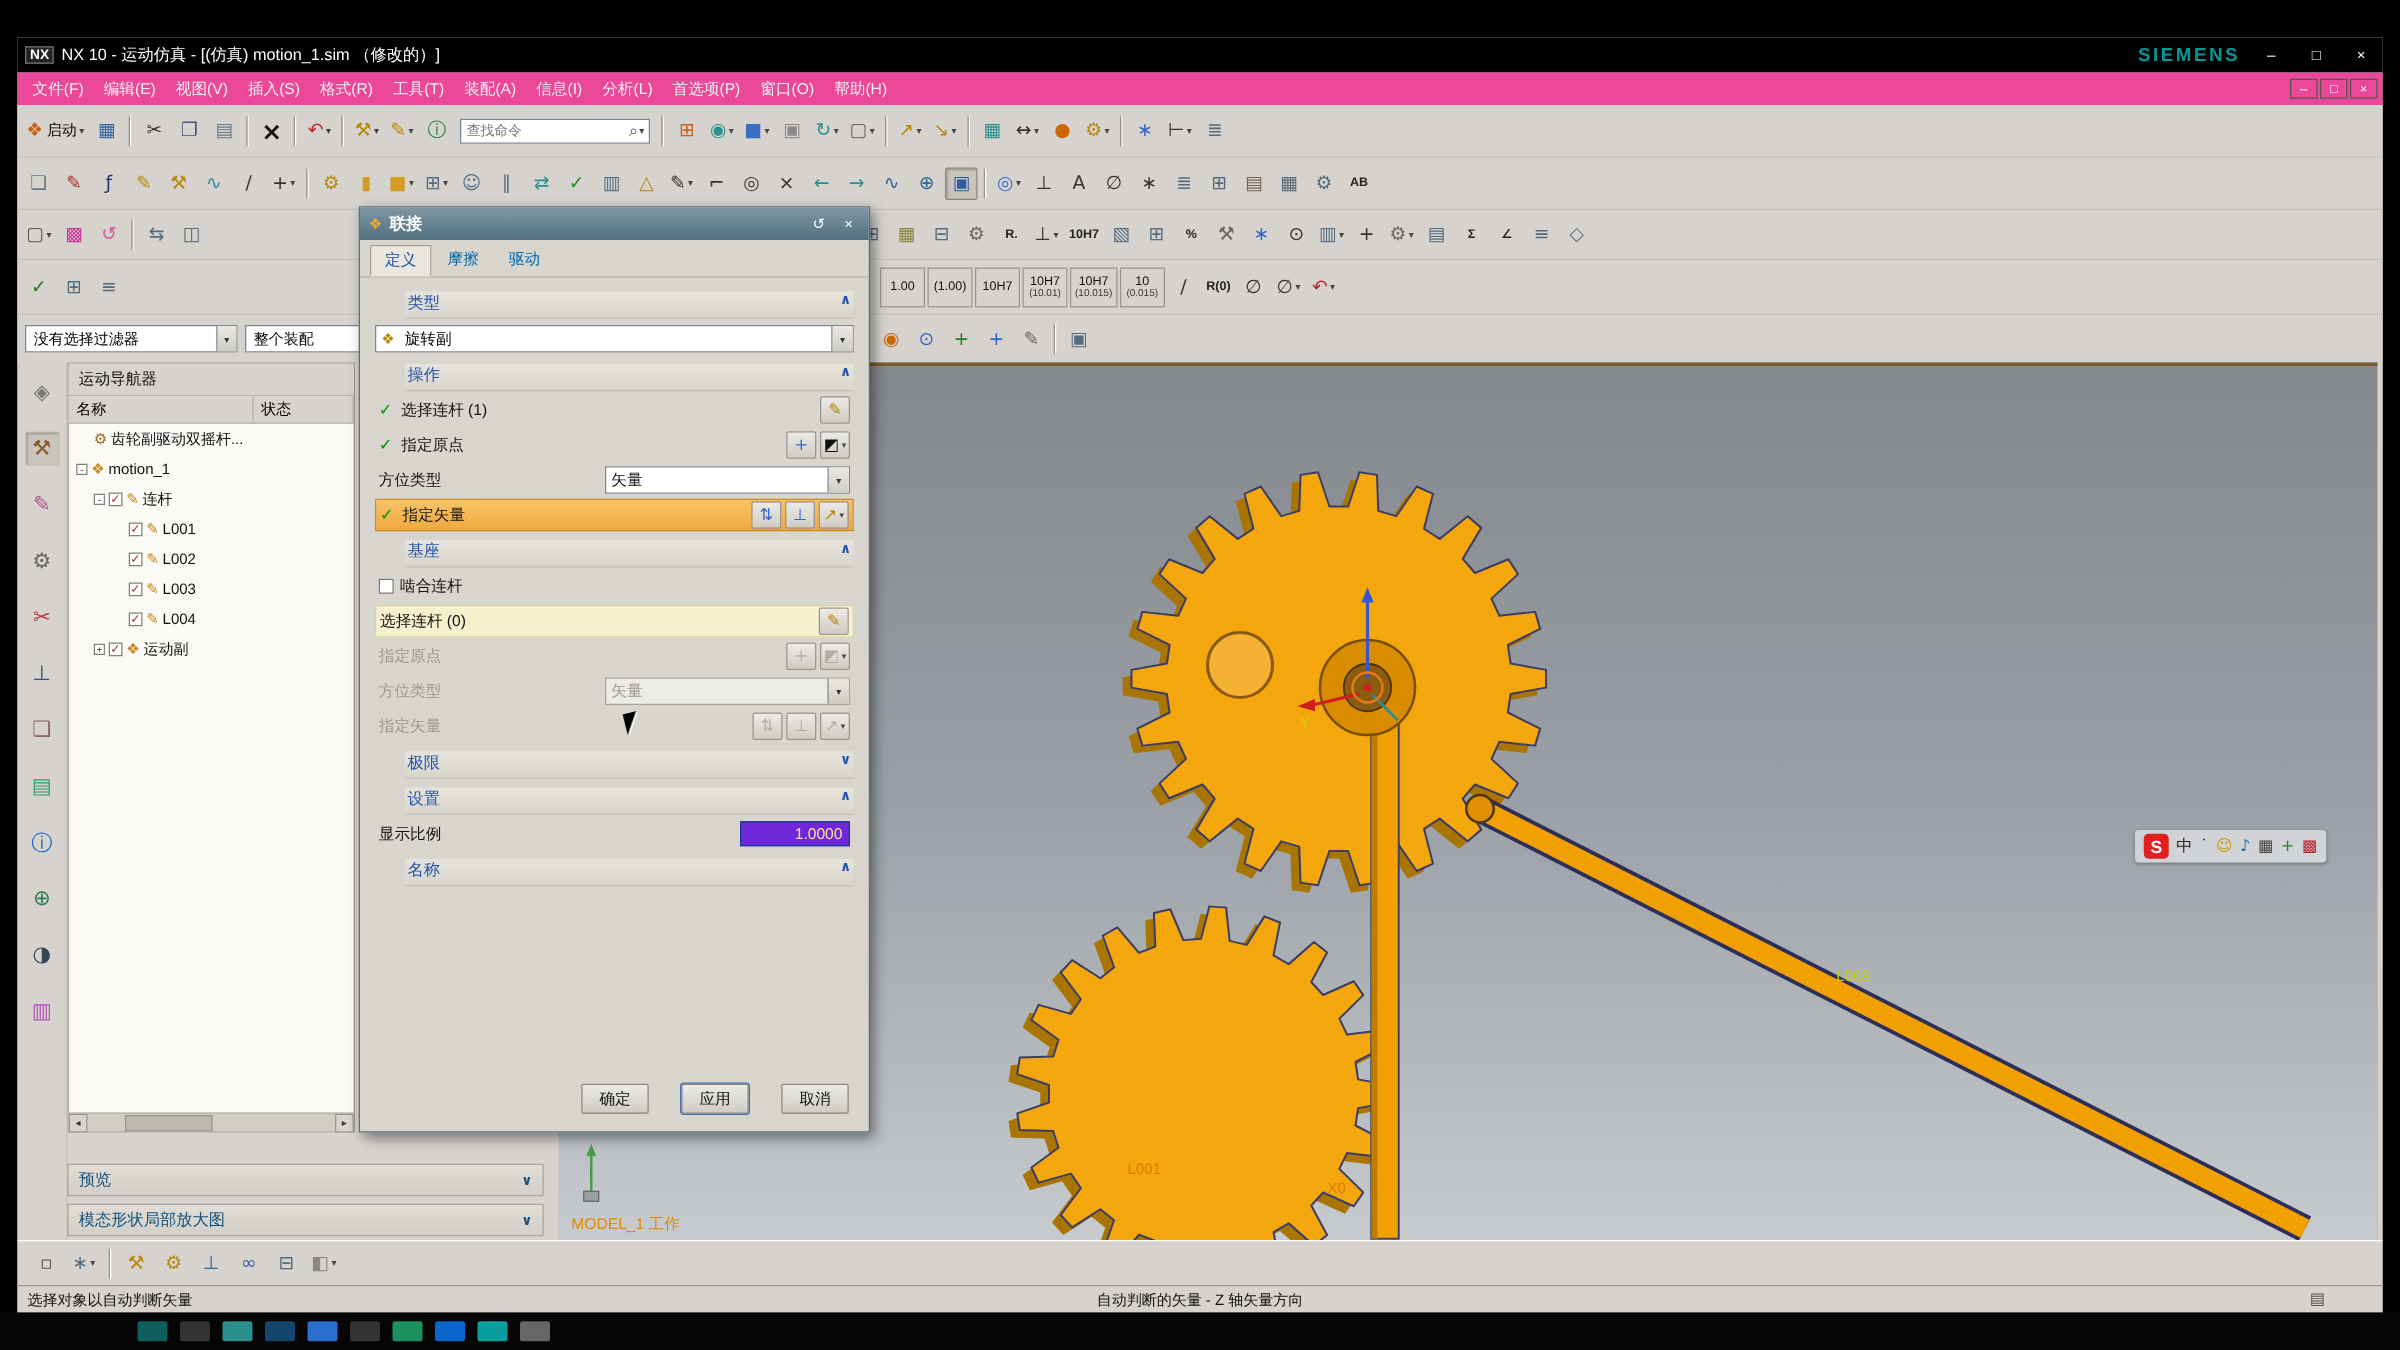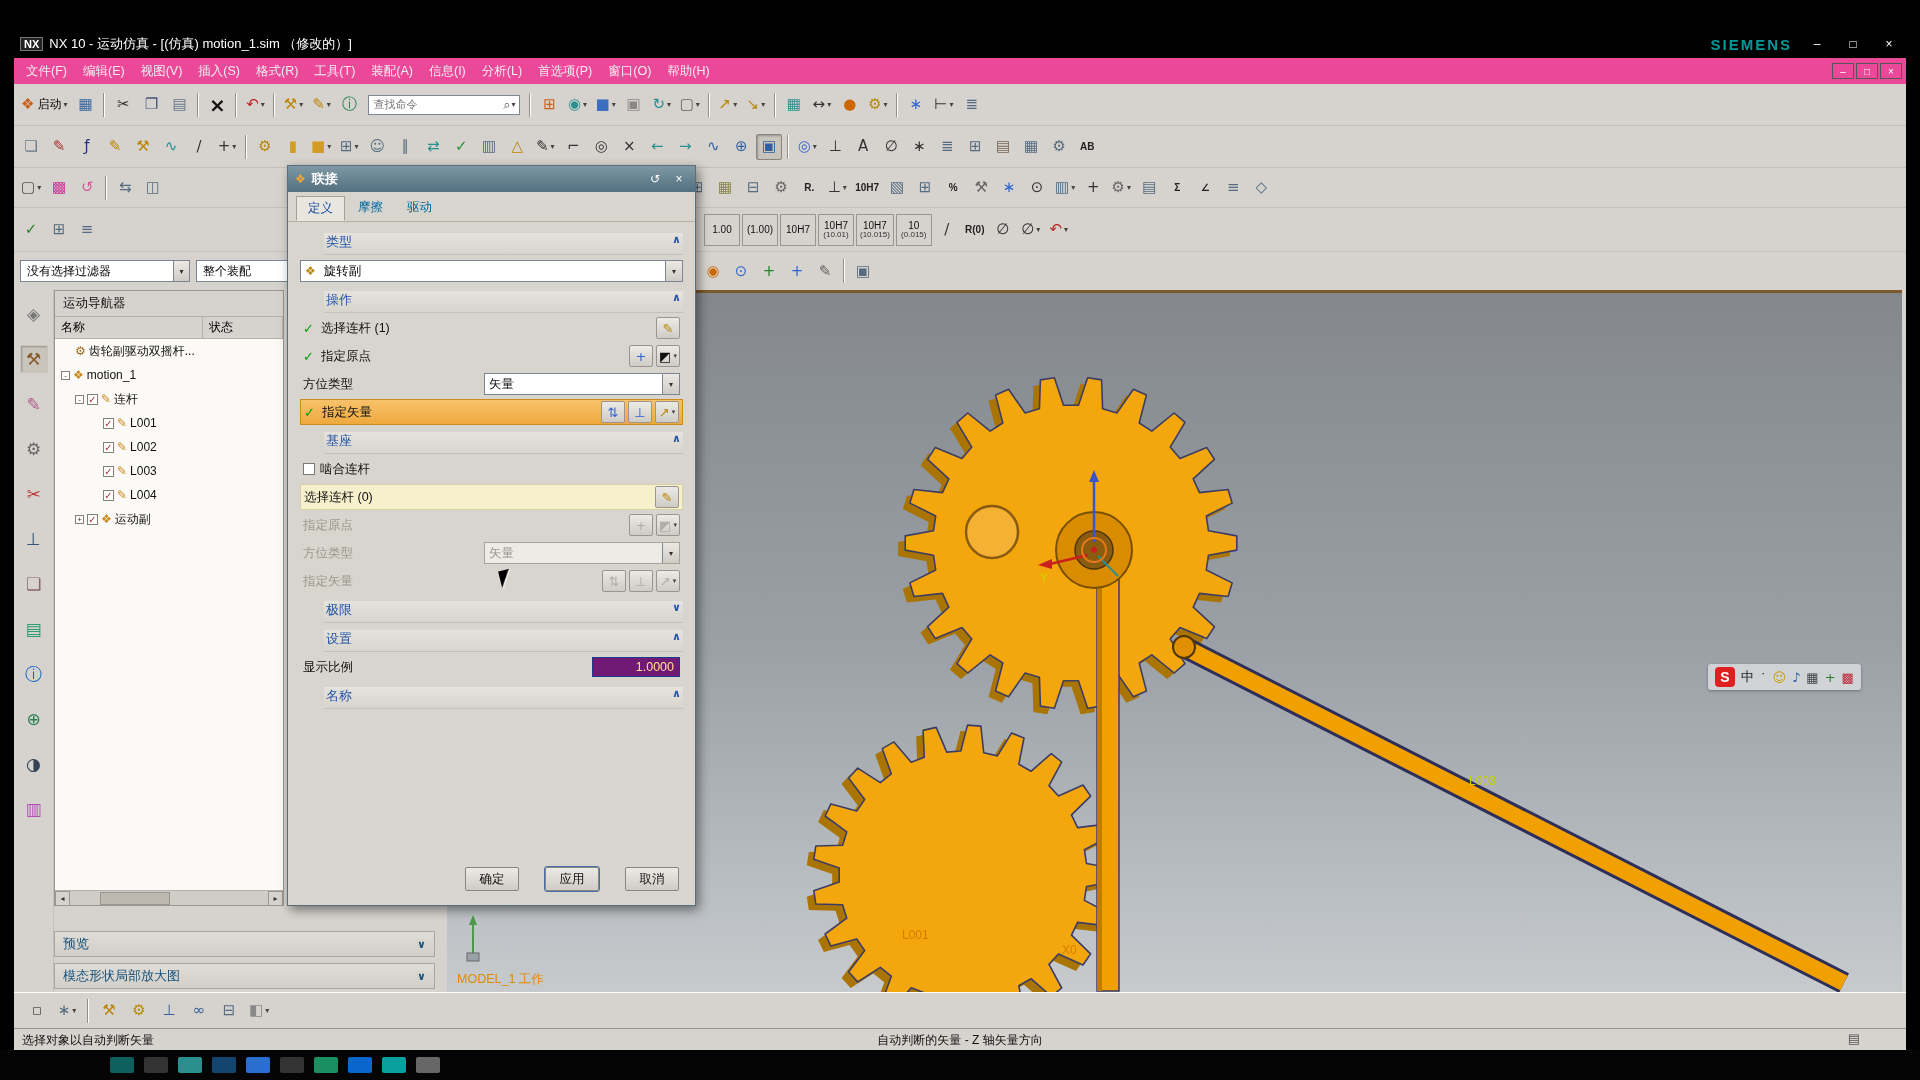--- a/index.html
+++ b/index.html
@@ -137,21 +137,21 @@
   .drow.disabled .ibtn{color:#b0ada6;}
   .cbx{width:12px;height:12px;border:1px solid #777;background:#fff;flex:none;}
   .combo{display:flex;align-items:center;background:#fff;border:1px solid #7c8694;height:22px;font-size:12.5px;}
   .cico{color:#b8860b;margin:0 4px;font-size:12px;font-family:"DejaVu Sans",sans-serif;}
   .ctext{flex:1;padding-left:4px;white-space:nowrap;}
   .cdd{width:17px;height:100%;background:linear-gradient(#ece9e3,#cfccc5);border-left:1px solid #7c8694;
        display:flex;align-items:center;justify-content:center;font-size:8px;color:#333;}
   .type-combo{margin:5px 0 2px;flex:none;}
   .combo.small{width:196px;margin-left:auto;}
   .combo.discombo{background:#edebe6;color:#9b9890;border-color:#a8a49c;}
-  .scale-box{margin-left:auto;width:88px;height:20px;background:#701a75;color:#ffe08a;font-size:12.5px;
+  .scale-box{margin-left:auto;width:88px;height:20px;background:#6d28d9;color:#ffe08a;font-size:12.5px;
              display:flex;align-items:center;justify-content:flex-end;padding-right:5px;border:1px solid #1a3a90;}
   .name-input{height:23px;border:1px solid #7c8694;font-size:12.5px;padding:0 5px;margin-top:5px;
               background:#fff;font-family:inherit;width:100%;flex:none;}
   .dlg-footer{margin-top:auto;display:flex;justify-content:flex-end;gap:26px;padding:10px 4px 14px;flex:none;}
   .dlg-footer button{min-width:54px;height:24px;font-size:12.5px;background:linear-gradient(#eceae5,#cfccc5);
                      border:1px solid #8a867f;border-radius:2px;font-family:inherit;color:#111;}
   .dlg-footer button.focused{outline:1px solid #4a6fae;}
 
   .cursor{position:absolute;left:500px;top:570px;width:0;height:0;z-index:60;
           border-left:11px solid #000;border-bottom:17px solid transparent;border-top:0;

